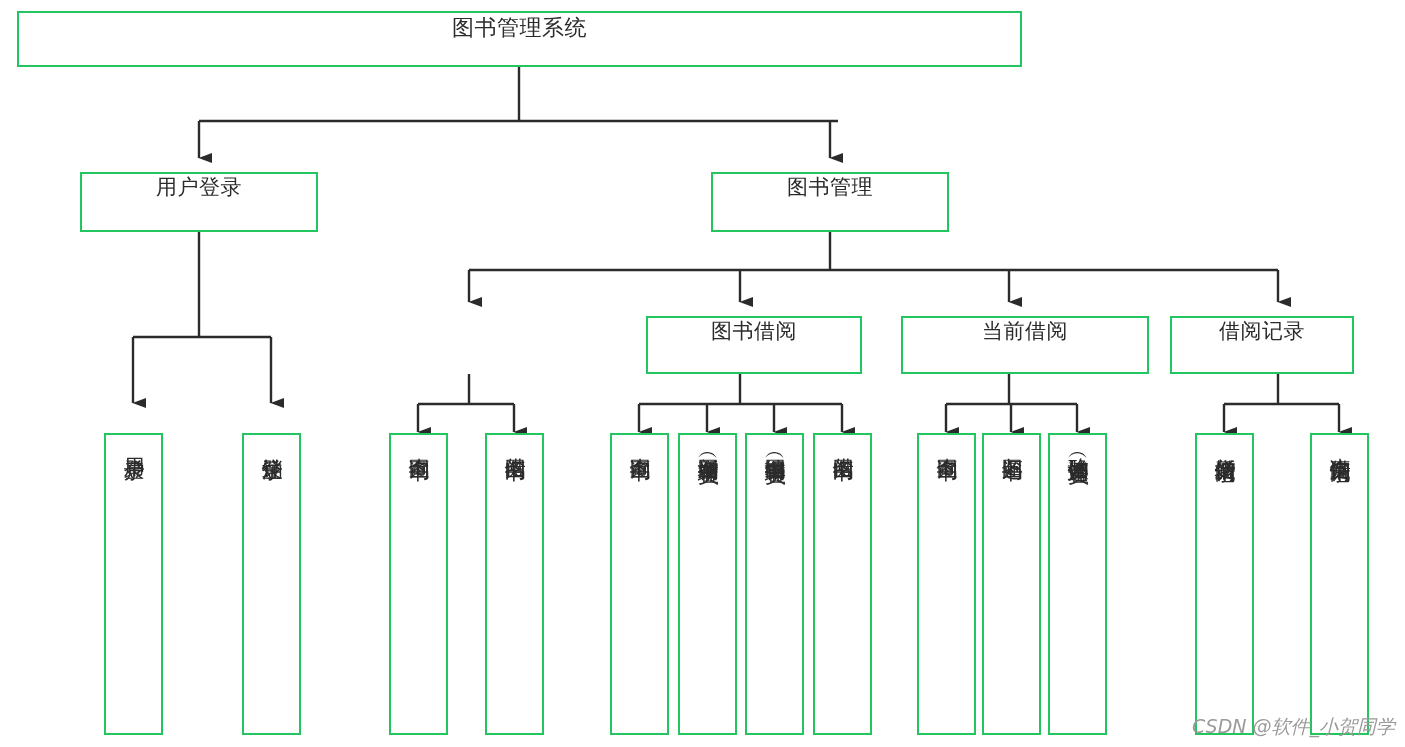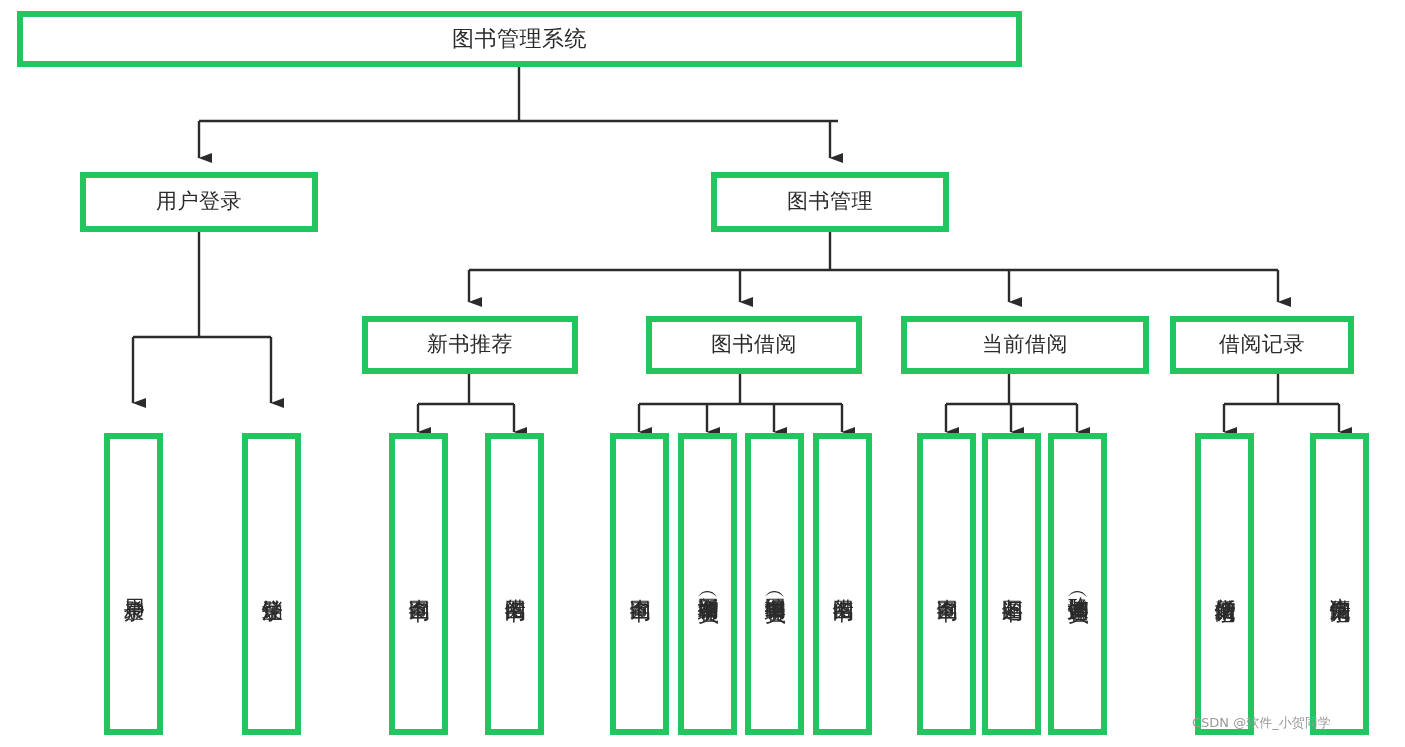--- a/index.html
+++ b/index.html
@@ -22,23 +22,23 @@
     left: 0;
     top: 0;
     width: 1405px;
     height: 747px;
     pointer-events: none;
   }
   .node {
     position: absolute;
     box-sizing: border-box;
     background: #ffffff;
-    border: 6px solid #22c55e;
+    border: 2px solid #22c55e;
     display: flex;
-    align-items: center;
+    align-items: flex-start;
     justify-content: center;
     color: #2b2b2b;
   }
   .node-label {
     display: block;
     text-align: center;
     line-height: 1.32;
     letter-spacing: 0.5px;
   }
   
@@ -58,24 +58,25 @@
     text-orientation: upright;
     font-size: 21px;
     line-height: 1.22;
     letter-spacing: 1px;
     max-height: 100%;
   }
   .watermark {
     position: absolute;
     left: 1192px;
     top: 714px;
-    font-size: 13px;
+    font-size: 19px;
     color: #9a9a9a;
     white-space: nowrap;
     font-family: "DejaVu Sans", "Liberation Sans", sans-serif;
+    font-style: italic;
   }
 </style>
 </head>
 <body>
 
 <div id="canvas">
 
   <svg id="wires" viewBox="0 0 1405 747" xmlns="http://www.w3.org/2000/svg">
     <defs>
       <marker id="arrow" viewBox="0 0 12 14" refX="5.5" refY="13" markerWidth="12" markerHeight="14" orient="auto-start-reverse" markerUnits="userSpaceOnUse">
@@ -133,23 +134,20 @@
   </div>
 
   <div class="node horiz" style="left:80px; top:172px; width:238px; height:60px;">
     <span class="node-label">用户登录</span>
   </div>
 
   <div class="node horiz" style="left:711px; top:172px; width:238px; height:60px;">
     <span class="node-label">图书管理</span>
   </div>
 
-  <div class="node horiz" style="left:362px; top:316px; width:216px; height:58px;">
-    <span class="node-label">新书推荐</span>
-  </div>
 
   <div class="node horiz" style="left:632px; top:316px; width:216px; height:58px;margin-left:14px;">
     <span class="node-label">图书借阅</span>
   </div>
 
   <div class="node horiz" style="left:901px; top:316px; width:248px; height:58px;">
     <span class="node-label">当前借阅</span>
   </div>
 
   <div class="node horiz" style="left:1170px; top:316px; width:184px; height:58px;">

